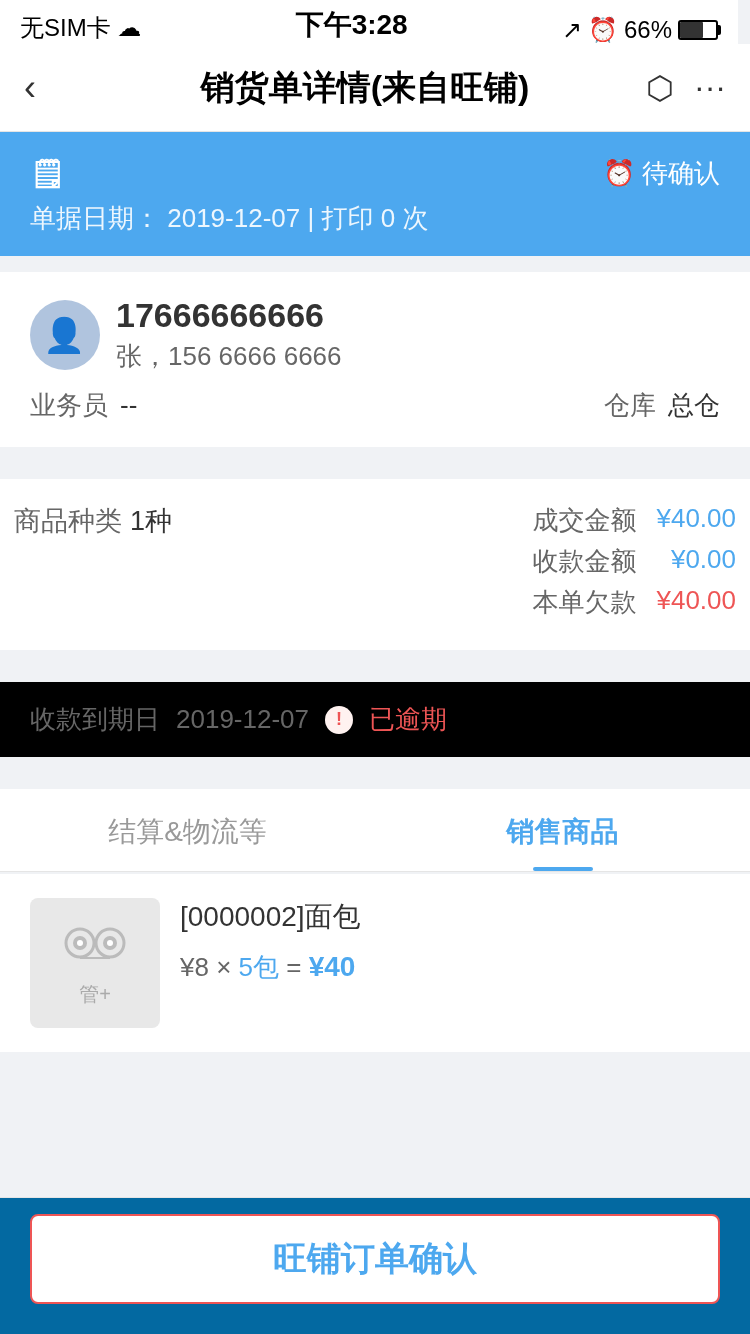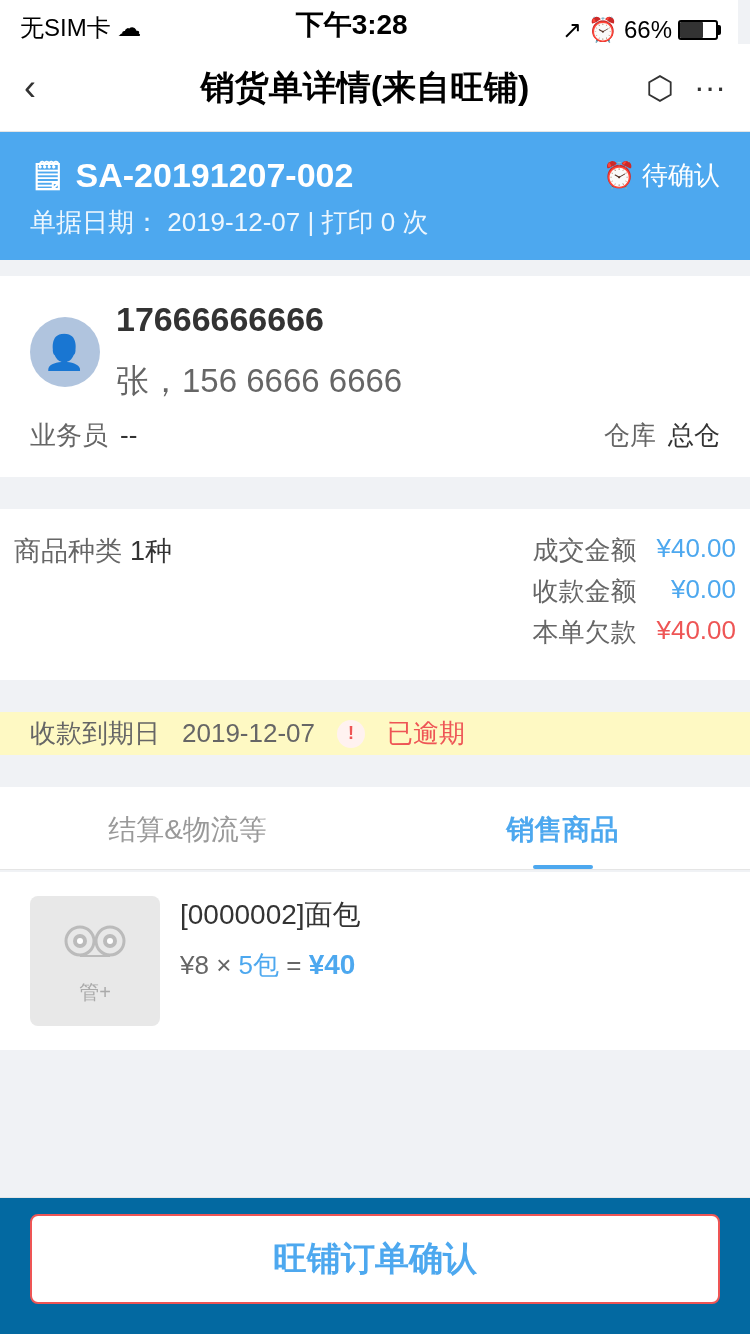--- a/index.html
+++ b/index.html
@@ -117,23 +117,23 @@
       color: #fff;
       font-size: 34px;
       flex-shrink: 0;
     }
     .customer-phone {
       font-size: 34px;
       font-weight: 600;
       color: #333;
     }
     .customer-name {
-      font-size: 33px;
+      font-size: 26px;
       color: #666;
-      margin-top: 20px;
+      margin-top: 4px;
     }
     .customer-details {
       display: flex;
       justify-content: space-between;
       margin-top: 14px;
     }
     .detail-item {
       display: flex;
       align-items: center;
       gap: 12px;
@@ -172,26 +172,26 @@
       justify-content: space-between;
       margin-bottom: 6px;
       font-size: 26px;
     }
     .amount-label { color: #666; }
     .amount-value { color: #4da8ef; font-weight: 500; margin-left: 20px; }
     .amount-value.red { color: #e55; }
 
     
     .due-section {
-      background: #fef9c3;
+      background: #000000;
       margin-top: 16px;
-      padding: 4px 30px;
-      display: flex;
-      align-items: center;
-      gap: 22px;
+      padding: 20px 30px;
+      display: flex;
+      align-items: center;
+      gap: 16px;
       font-size: 26px;
       color: #666;
     }
 
     
     .tabs-container {
       background: #fff;
       margin-top: 16px;
       display: flex;
       border-bottom: 1px solid #e5e5e5;
@@ -332,21 +332,20 @@
   <div class="nav-actions">
     <span class="nav-icon">⬡</span>
     <span class="nav-icon">···</span>
   </div>
 </div>
 
 <div class="header-card">
   <div class="header-card-top">
     <div class="order-id">
       <span style="font-size:28px;">🗒</span>
-      <span>SA-20191207-002</span>
     </div>
     <div class="status-badge">
       <span>⏰</span>
       <span>待确认</span>
     </div>
   </div>
   <div class="order-meta">
     <span>单据日期：</span>
     <span>2019-12-07</span>
     <span> | 打印 </span>

